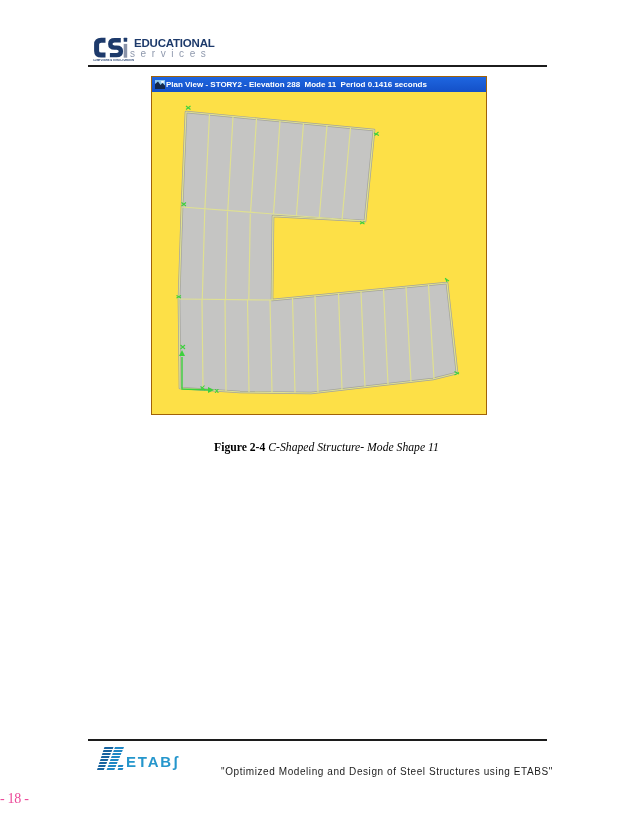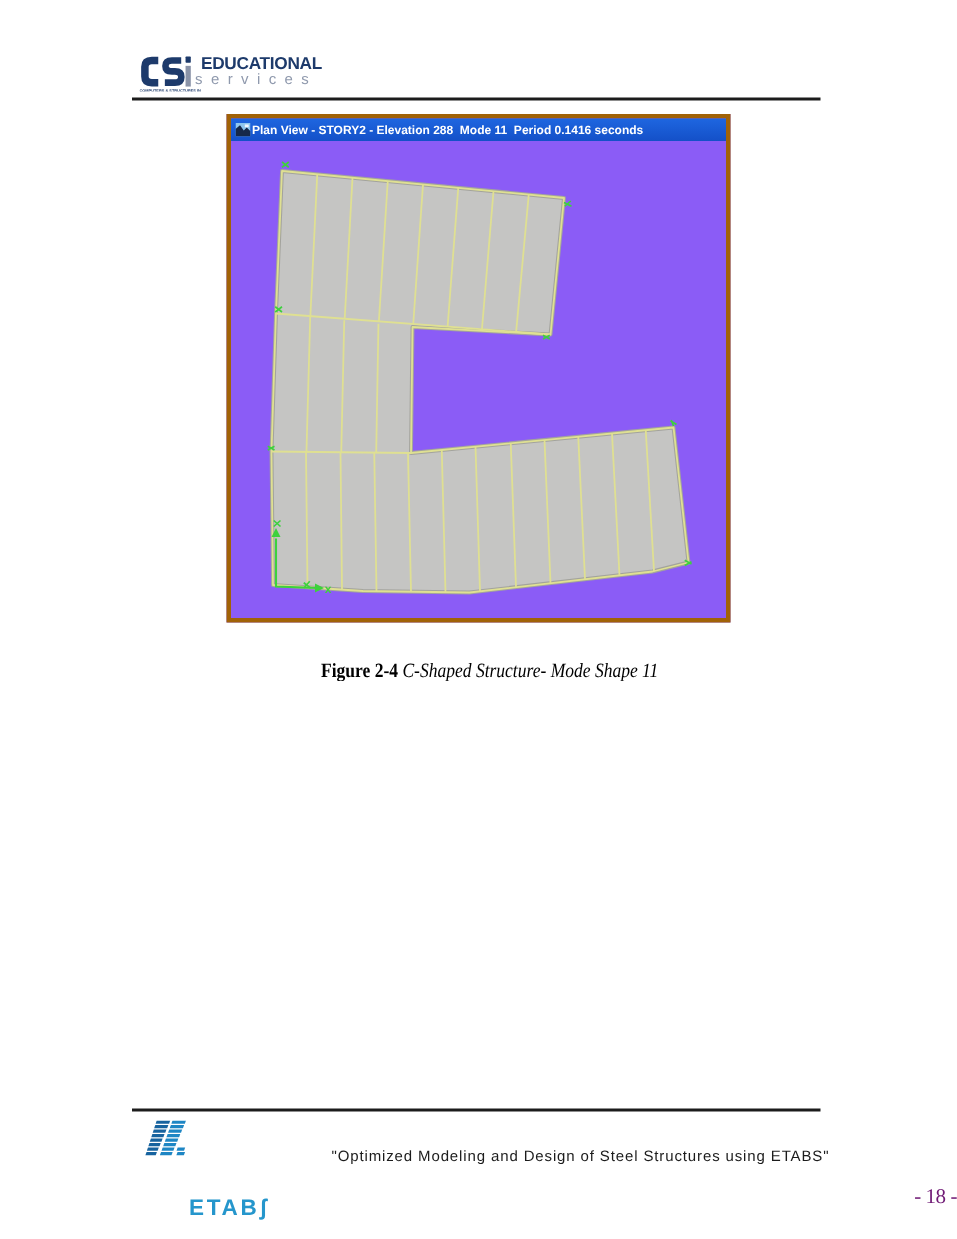--- a/index.html
+++ b/index.html
@@ -18,21 +18,21 @@
 </svg>
 
 <div class="abs" style="left:93px;top:58.8px;width:41px;height:2.6px;overflow:hidden;font-size:2.6px;color:#1d3a6b;white-space:nowrap;font-weight:bold;">COMPUTERS &amp; STRUCTURES INC.</div>
 
 <div class="abs" style="left:134px;top:36.5px;font-size:11.5px;font-weight:bold;color:#1d3a6b;letter-spacing:-0.2px;white-space:nowrap;">EDUCATIONAL</div>
 
 <div class="abs" style="left:130px;top:47.5px;font-size:10px;color:#8f99ad;letter-spacing:5.6px;white-space:nowrap;">services</div>
 
 <div class="abs" style="left:88px;top:65px;width:459px;height:1.6px;background:#1c1c1c;"></div>
 
-<div class="abs" style="left:151px;top:76px;width:336px;height:339px;border:3px solid #a16207;box-sizing:border-box;background:#8b5cf6;">
+<div class="abs" style="left:151px;top:76px;width:336px;height:339px;border:1px solid #a16207;box-sizing:border-box;background:#fde047;">
 
   <div style="height:15px;background:linear-gradient(#1e66e0,#1450c8);position:relative;">
 
     <svg style="position:absolute;left:3px;top:3px;" width="10" height="9" viewBox="0 0 10 9">
       <rect width="10" height="9" fill="#8ec6ee"></rect>
       <path d="M0,9 L0,4 L3,1.5 L5.5,5 L7.5,3 L10,5.5 L10,9 Z" fill="#16294a"></path>
       <rect x="6.2" y="1" width="2.6" height="1.8" fill="#f4f8ff"></rect>
     </svg>
 
     <div style="position:absolute;left:14px;top:0;line-height:15px;font-size:8px;font-weight:bold;color:#ffffff;white-space:nowrap;">Plan View - STORY2 - Elevation 288&nbsp; Mode 11&nbsp; Period 0.1416 seconds</div>
@@ -121,17 +121,17 @@
         <rect x="10.5" y="12" width="8.28" height="2.1"></rect>
         <rect x="10.5" y="15" width="8.10" height="2.1"></rect>
         <rect x="10.5" y="18" width="7.92" height="2.1"></rect>
         <rect x="10.5" y="21" width="7.74" height="2.1"></rect>
       </g>
   <rect x="20.5" y="18" width="5" height="2.1" fill="#1e86c4"></rect>
   <rect x="21.5" y="21" width="5" height="2.1" fill="#1e86c4"></rect>
  </g>
 </svg>
 
-<div class="abs" style="left:126px;top:753px;font-size:15px;font-weight:bold;color:#2596cc;letter-spacing:1.8px;white-space:nowrap;margin-top:44px;">ETABʃ</div>
+<div class="abs" style="left:126px;top:753px;font-size:15px;font-weight:bold;color:#2596cc;letter-spacing:1.8px;white-space:nowrap;">ETABʃ</div>
 
 <div class="abs" style="left:221px;top:765.5px;font-size:10px;color:#1c1c1c;letter-spacing:0.58px;white-space:nowrap;">"Optimized Modeling and Design of Steel Structures using ETABS"</div>
 
-<div class="abs" style="left:0;top:790.5px;width:638px;text-align:right;font-family:'Liberation Serif',serif;font-size:14px;letter-spacing:-0.3px;color:#701a75;">- 18 -</div>
+<div class="abs" style="left:0;top:790.5px;width:638px;text-align:left;font-family:'Liberation Serif',serif;font-size:14px;letter-spacing:-0.3px;color:#ec4899;">- 18 -</div>
 
 </body></html>

